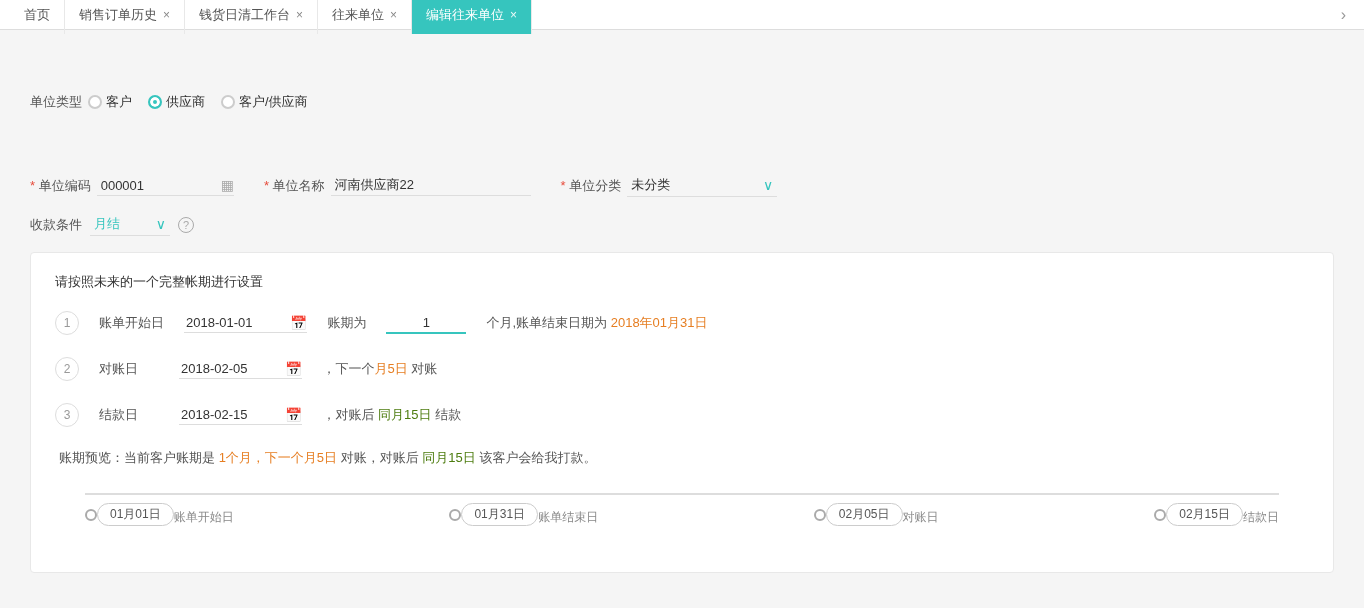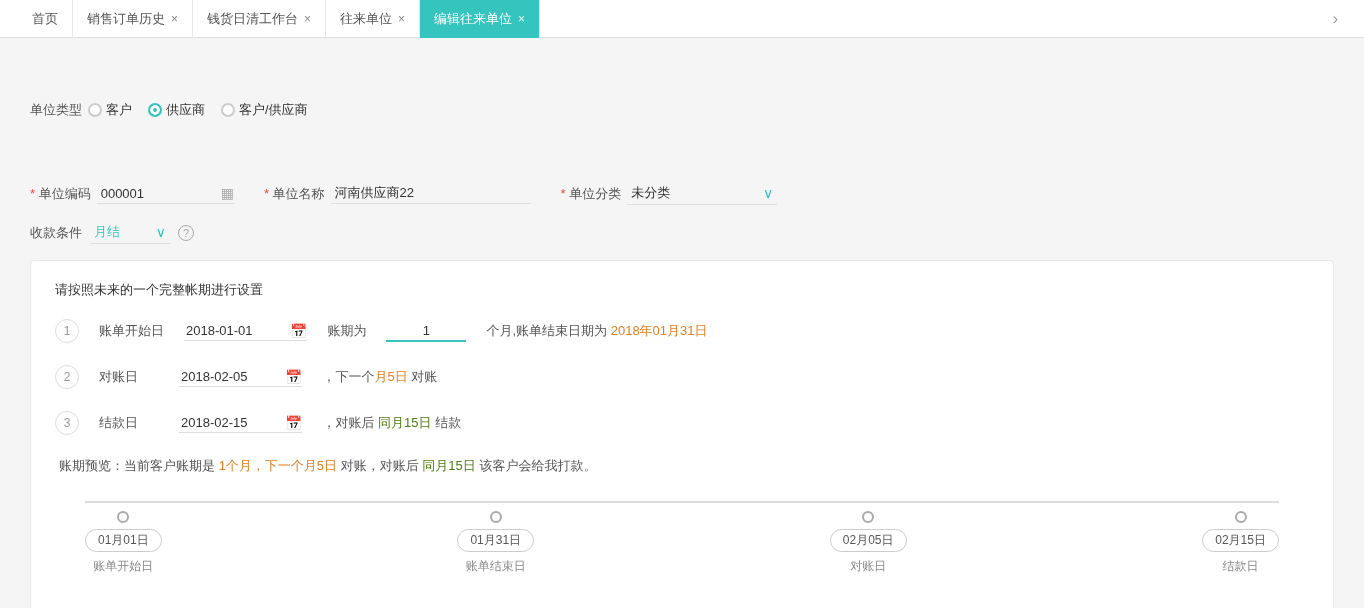--- a/index.html
+++ b/index.html
@@ -4,22 +4,22 @@
   <style>
     * { box-sizing: border-box; margin: 0; padding: 0; }
     body { font-family: 'Microsoft YaHei', Arial, sans-serif; font-size: 13px; background: #f5f5f5; color: #333; }
 
     
     .tabs-bar {
       display: flex;
       align-items: center;
       background: #fff;
       border-bottom: 1px solid #ddd;
-      padding: 0 18px;
-      height: 38px;
+      padding: 0 10px;
+      height: 30px;
     }
     .tab {
       display: flex;
       align-items: center;
       padding: 0 14px;
       height: 38px;
       cursor: pointer;
       font-size: 13px;
       color: #555;
       border-right: 1px solid #e8e8e8;
@@ -264,21 +264,21 @@
       position: absolute;
       top: 6px;
       left: 30px;
       right: 30px;
       height: 2px;
       background: #ddd;
       z-index: 0;
     }
     .tl-item {
       display: flex;
-      flex-direction: column;
+      flex-direction: row;
       align-items: center;
       z-index: 1;
       min-width: 70px;
     }
     .tl-dot {
       width: 12px;
       height: 12px;
       border-radius: 50%;
       border: 2px solid #aaa;
       background: #fff;

